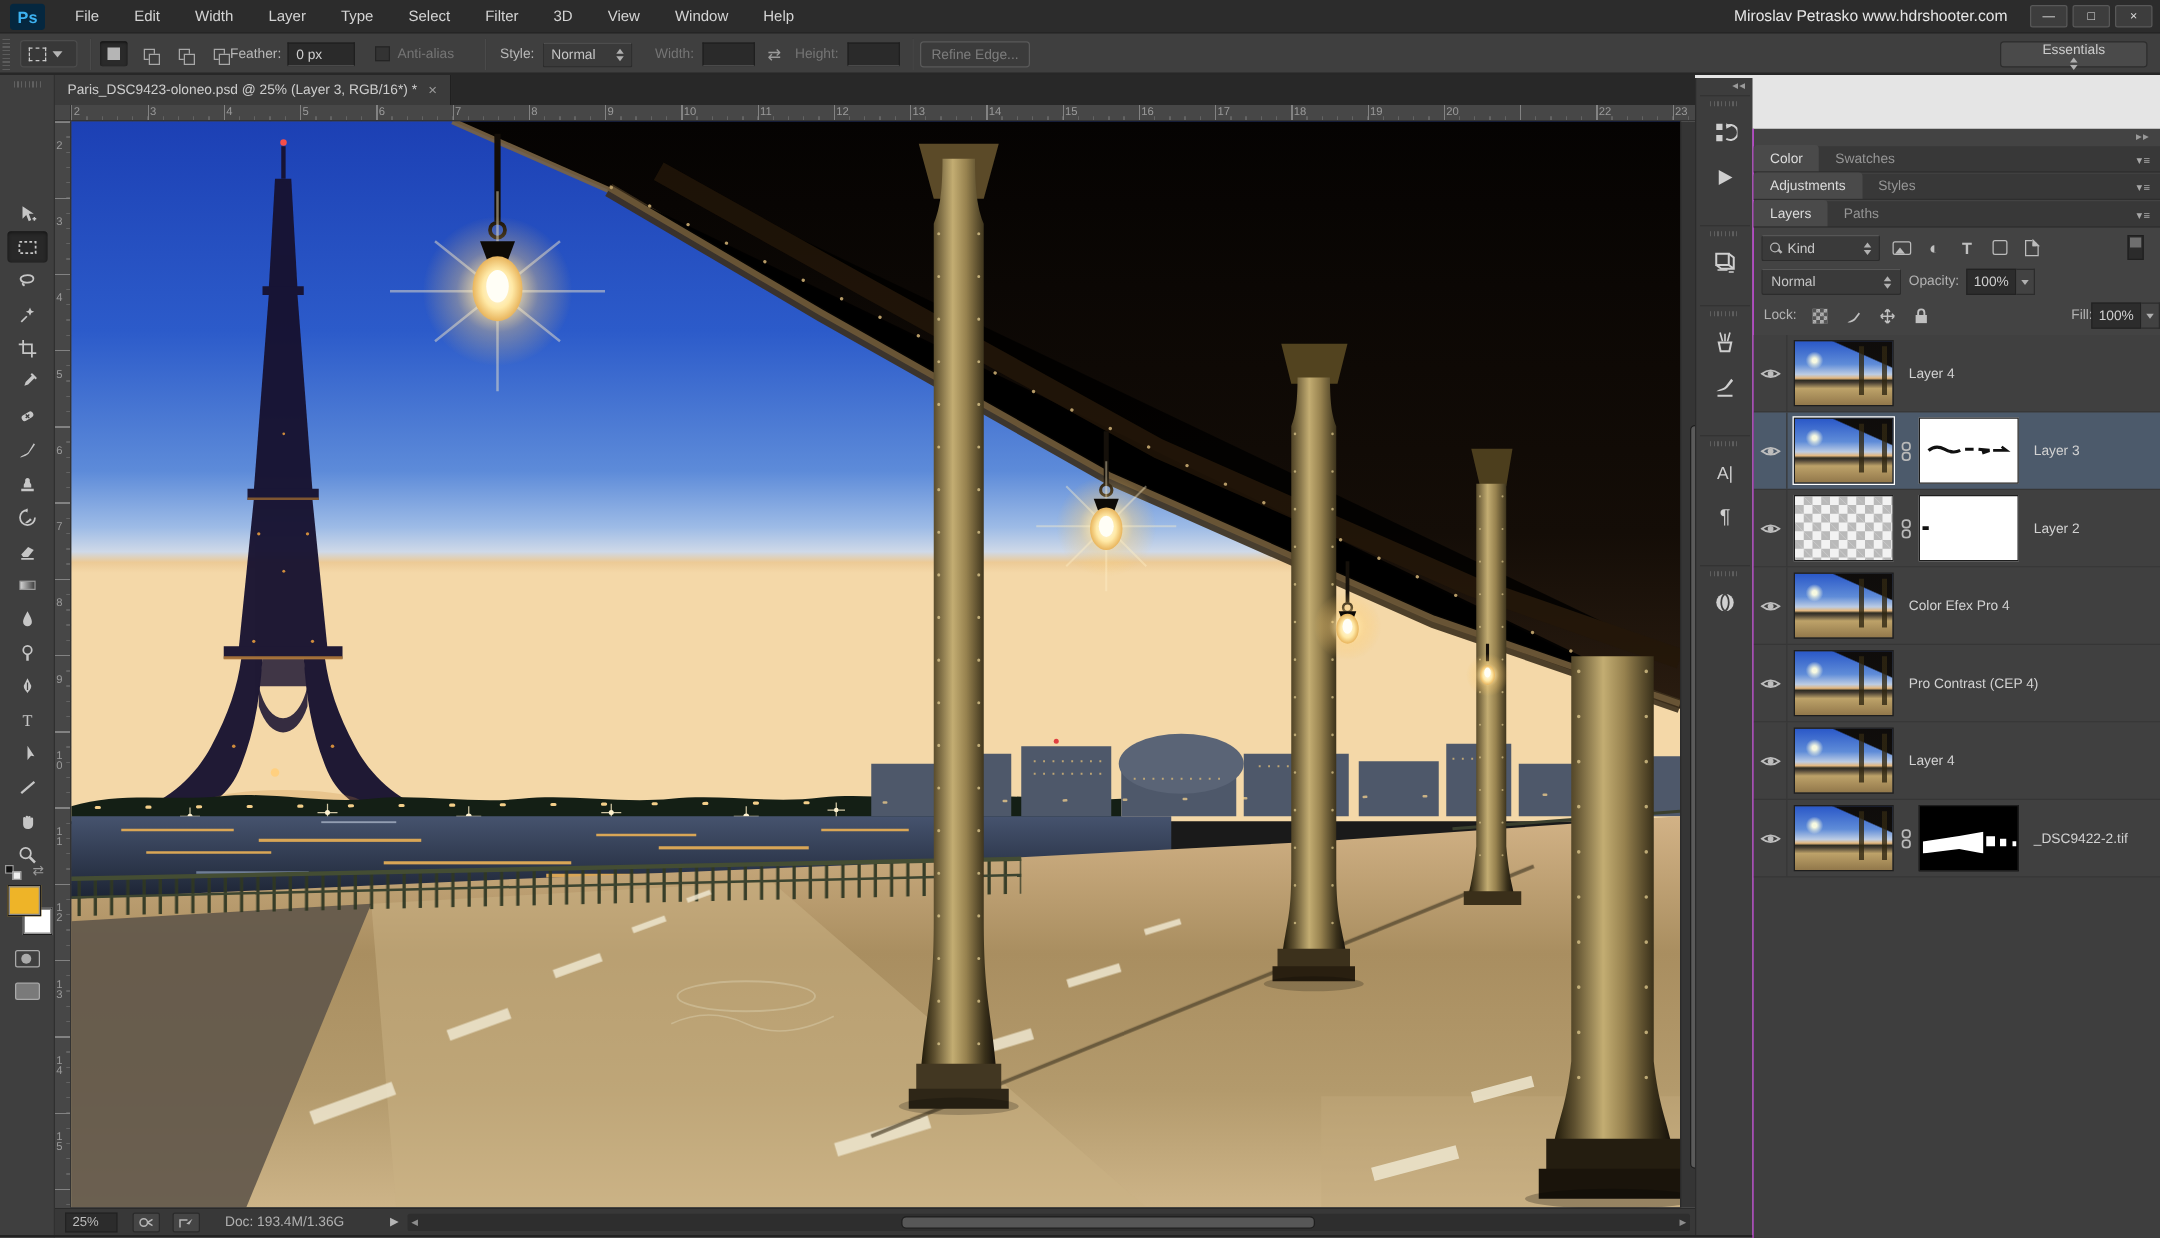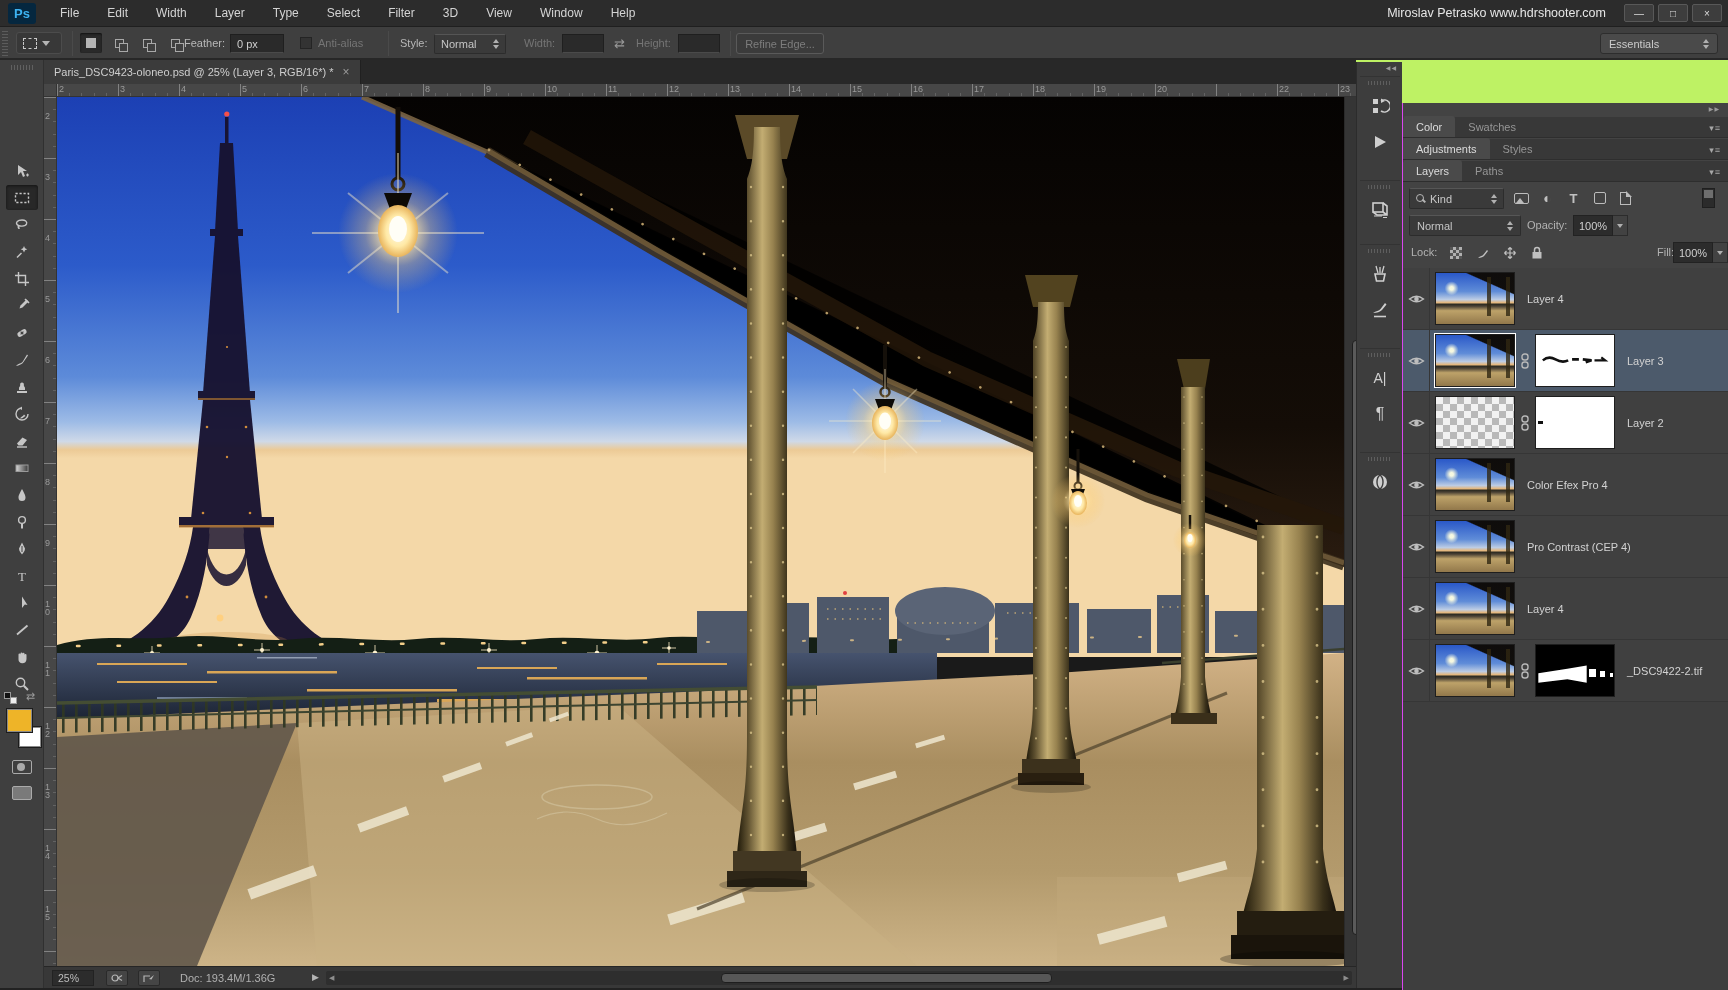--- a/index.html
+++ b/index.html
@@ -1,18 +1,18 @@
 <!DOCTYPE html>
 <html><head>
 <meta charset="utf-8">
 <style>
   * { margin:0; padding:0; box-sizing:border-box; }
   html,body { width:1728px; height:990px; background:#2a2a2a; overflow:hidden;
               font-family:"Liberation Sans", sans-serif; color:#c9c9c9; }
-  .app { position:relative; width:1728px; height:990px; background:#bef264; }
+  .app { position:relative; width:1728px; height:990px; background:#e5e5e5; }
 
   
   .titlebar { position:absolute; left:0; top:0; width:1728px; height:27px;
               background:#2c2c2c; border-bottom:1px solid #1f1f1f;
               display:flex; align-items:center; }
   .ps-logo { width:28px; height:21px; margin:0 10px 0 8px; background:#05273f;
              color:#3db3f2; font-weight:bold; font-size:13px; border-radius:3px;
              display:flex; align-items:center; justify-content:center; }
   .menus { display:flex; height:100%; align-items:center; }
   .menus span { padding:0 14px; font-size:12px; color:#d4d4d4; cursor:default; }
@@ -59,21 +59,21 @@
             border-right:3.5px solid transparent; }
   .spin .up { border-bottom:4px solid #b0b0b0; }
   .spin .dn { border-top:4px solid #b0b0b0; }
   .swap-ic { position:absolute; top:9px; color:#9a9a9a; font-size:13px; }
   .refine-btn { position:absolute; left:736px; top:6px; width:88px; height:21px;
                 background:#3b3b3b; border:1px solid #5a5a5a; border-radius:3px;
                 color:#7d7d7d; font-size:11px; display:flex; align-items:center;
                 justify-content:center; }
   .workspace { position:absolute; right:10px; top:6px; width:118px; height:21px;
                background:#4a4a4a; border:1px solid #2d2d2d; border-radius:3px;
-               display:flex; align-items:center; padding:0 8px; }
+               display:flex; align-items:center; padding:0 8px;flex-direction:column; }
   .workspace .val { flex:1; color:#cccccc; }
 
   
   .toolbar { position:absolute; left:0; top:60px; width:44px; height:930px;
              background:#3f3f3f; border-right:1px solid #303030; }
   .toolbar .tgrip { position:absolute; left:11px; top:5px; width:22px; height:5px;
      background:repeating-linear-gradient(90deg,#606060 0 1px,transparent 1px 3px); }
   .tool { position:absolute; left:6px; width:32px; height:25px; border-radius:3px;
           display:flex; align-items:center; justify-content:center; }
   .tool.active { background:#282828; box-shadow:inset 0 1px 3px #141414; }

